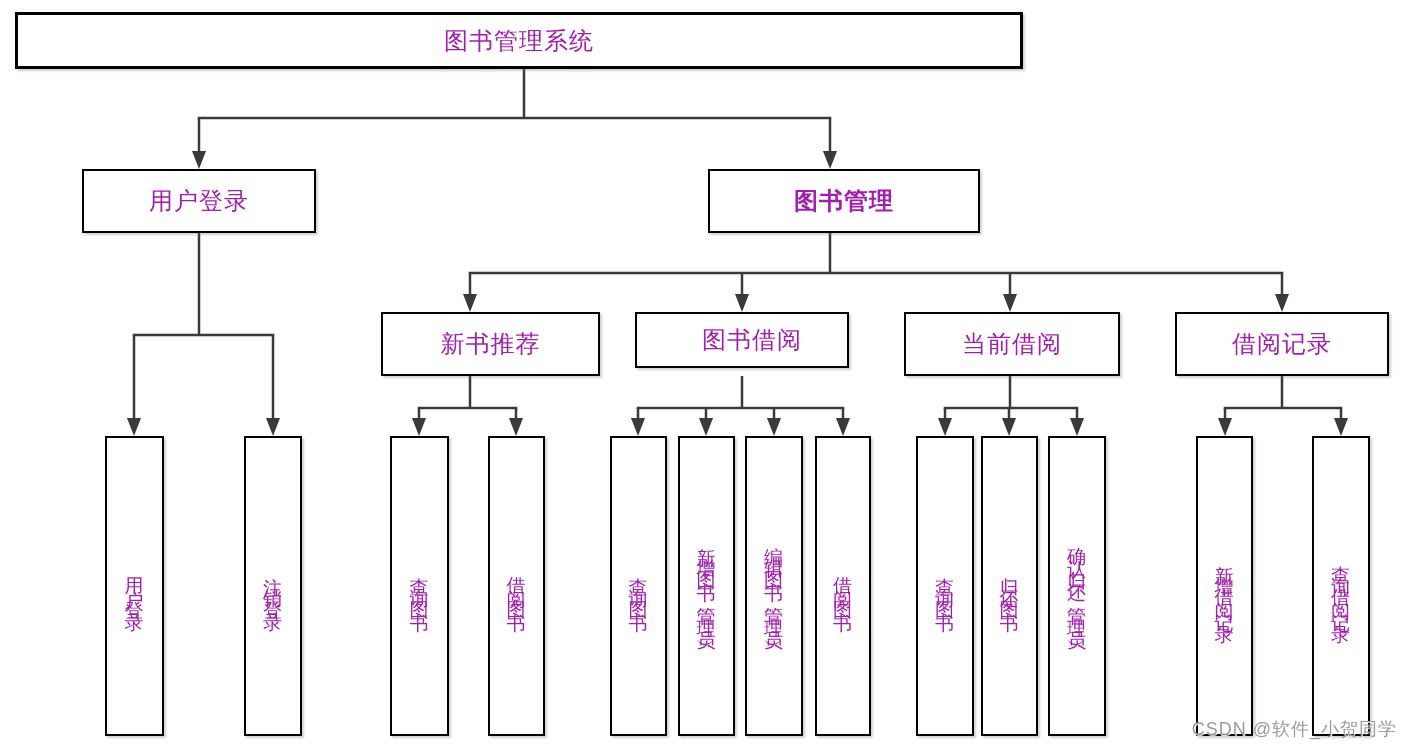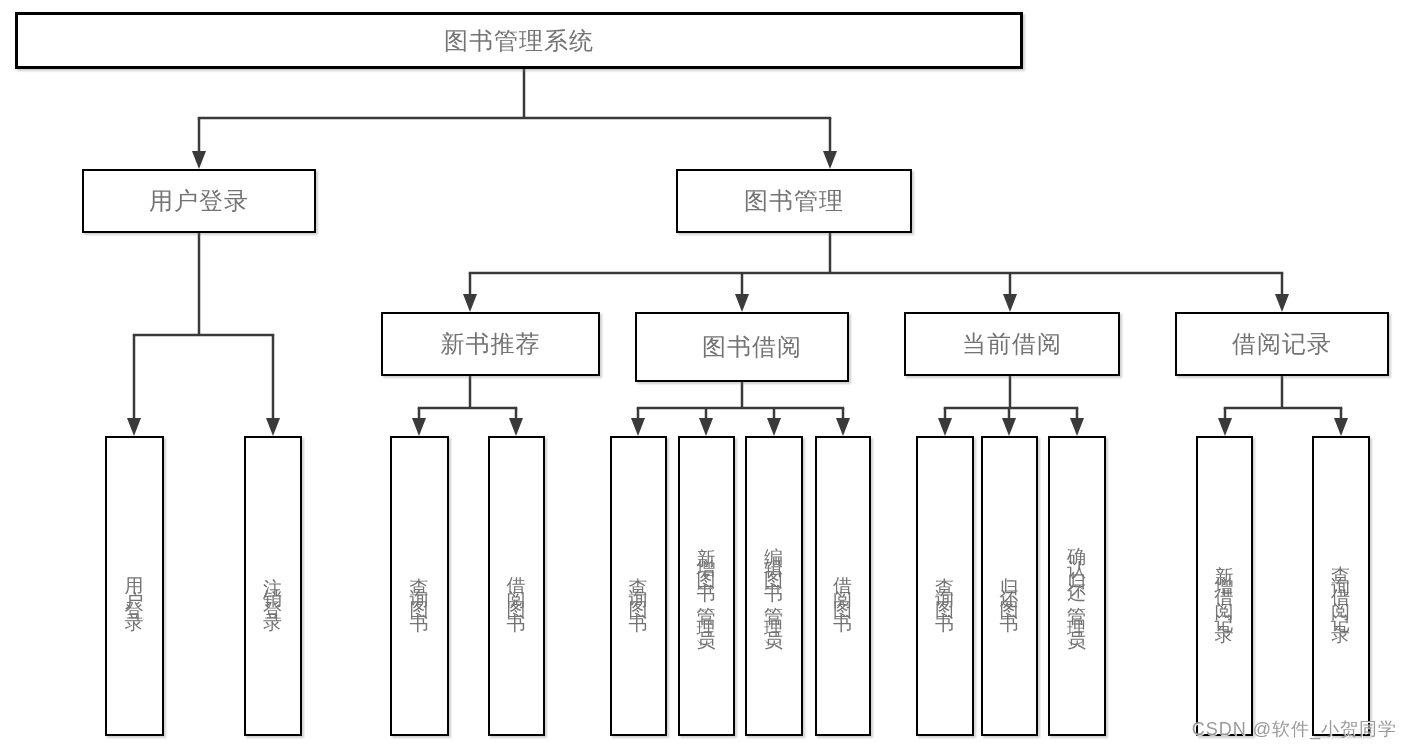--- a/index.html
+++ b/index.html
@@ -22,21 +22,21 @@
   }
 
   .node {
     position: absolute;
     background: #ffffff;
     border: 2px solid #000000;
     box-shadow: 2px 2px 2px rgba(120,120,120,0.35);
     display: flex;
     align-items: center;
     justify-content: center;
-    color: #737373;
+    color: #a21caf;
     font-size: 24px;
     letter-spacing: 1px;
     white-space: nowrap;
   }
 
   .node.root { border-width: 3px; }
 
   .node.leaf {
     font-size: 19px;
     letter-spacing: 0;
@@ -127,28 +127,28 @@
     <polygon points="1334,418 1348,418 1341,436" stroke="none"></polygon>
   </svg>
 
   <div class="node root" style="left:15px; top:12px; width:1008px; height:57px;">
     <span>图书管理系统</span>
   </div>
 
   <div class="node l2" style="left:82px; top:169px; width:234px; height:64px;">
     <span>用户登录</span>
   </div>
-  <div class="node l2" style="left:676px; top:169px; width:236px; height:64px;">
+  <div class="node l2" style="left:708px; top:169px; width:272px; height:64px;font-weight:bold;">
     <span>图书管理</span>
   </div>
 
   <div class="node l3" style="left:361px; top:312px; width:219px; height:64px;margin-left:20px;">
     <span>新书推荐</span>
   </div>
-  <div class="node l3" style="left:635px; top:312px; width:214px; height:70px;padding-left:20px;">
+  <div class="node l3" style="left:635px; top:312px; width:214px; height:56px;padding-left:20px;">
     <span>图书借阅</span>
   </div>
   <div class="node l3" style="left:904px; top:312px; width:216px; height:64px;">
     <span>当前借阅</span>
   </div>
   <div class="node l3" style="left:1175px; top:312px; width:214px; height:64px;">
     <span>借阅记录</span>
   </div>
 
   <div class="node leaf" style="left:105px; top:436px; width:59px; height:300px;">

